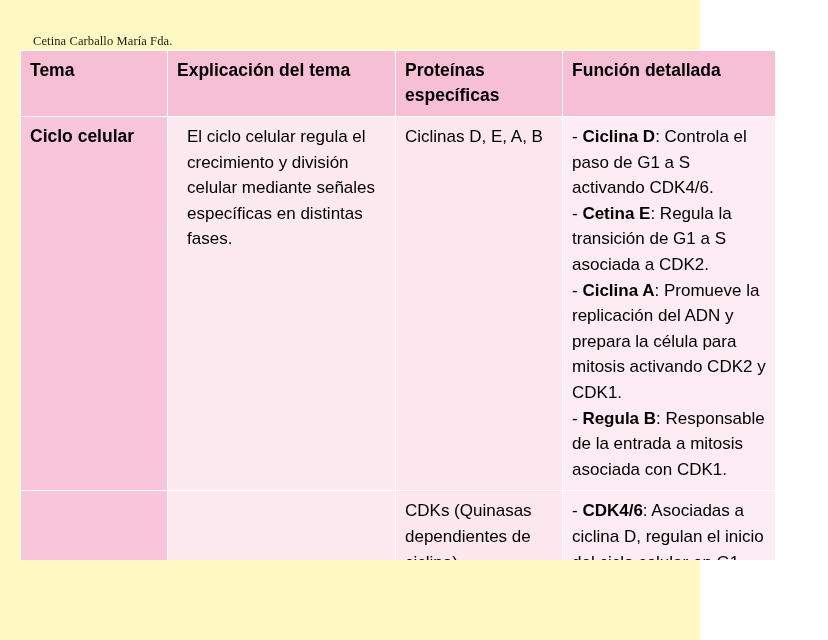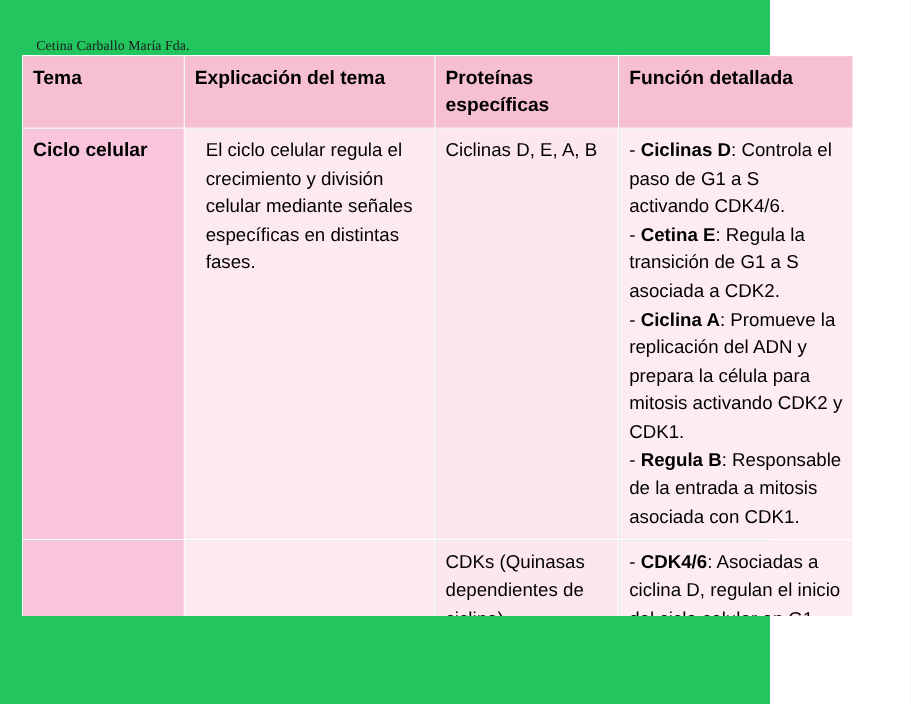--- a/index.html
+++ b/index.html
@@ -14,21 +14,21 @@
     font-family: "Liberation Sans", sans-serif;
     color: #000000;
     position: relative;
   }
 
   .page {
     position: absolute;
     left: 0; top: 0;
     width: 700px;
     height: 640px;
-    background: #22c55e;
+    background: #fef9c3;
   }
 
   .author-line {
     position: absolute;
     left: 33px;
     top: 34px;
     font-family: "Liberation Serif", serif;
     font-size: 12.5px;
     line-height: 15px;
     letter-spacing: 0.1px;
@@ -124,21 +124,21 @@
           <th>Proteínas específicas</th>
           <th>Función detallada</th>
         </tr>
       </thead>
       <tbody>
         <tr class="row-1">
           <td class="col-tema">Ciclo celular</td>
           <td class="col-expl">El ciclo celular regula el crecimiento y división celular mediante señales específicas en distintas fases.</td>
           <td class="col-prot">Ciclinas D, E, A, B</td>
           <td class="col-func">
-            <span class="func-entry"><span>- </span><b>Ciclinas D</b><span>: Controla el paso de G1 a S activando CDK4/6.</span></span>
+            <span class="func-entry"><span>- </span><b>Ciclina D</b><span>: Controla el paso de G1 a S activando CDK4/6.</span></span>
             <span class="func-entry"><span>- </span><b>Cetina E</b><span>: Regula la transición de G1 a S asociada a CDK2.</span></span>
             <span class="func-entry"><span>- </span><b>Ciclina A</b><span>: Promueve la replicación del ADN y prepara la célula para mitosis activando CDK2 y CDK1.</span></span>
             <span class="func-entry"><span>- </span><b>Regula B</b><span>: Responsable de la entrada a mitosis asociada con CDK1.</span></span>
           </td>
         </tr>
         <tr class="row-2">
           <td class="col-tema"></td>
           <td class="col-expl"></td>
           <td class="col-prot">CDKs (Quinasas dependientes de ciclina)</td>
           <td class="col-func">

